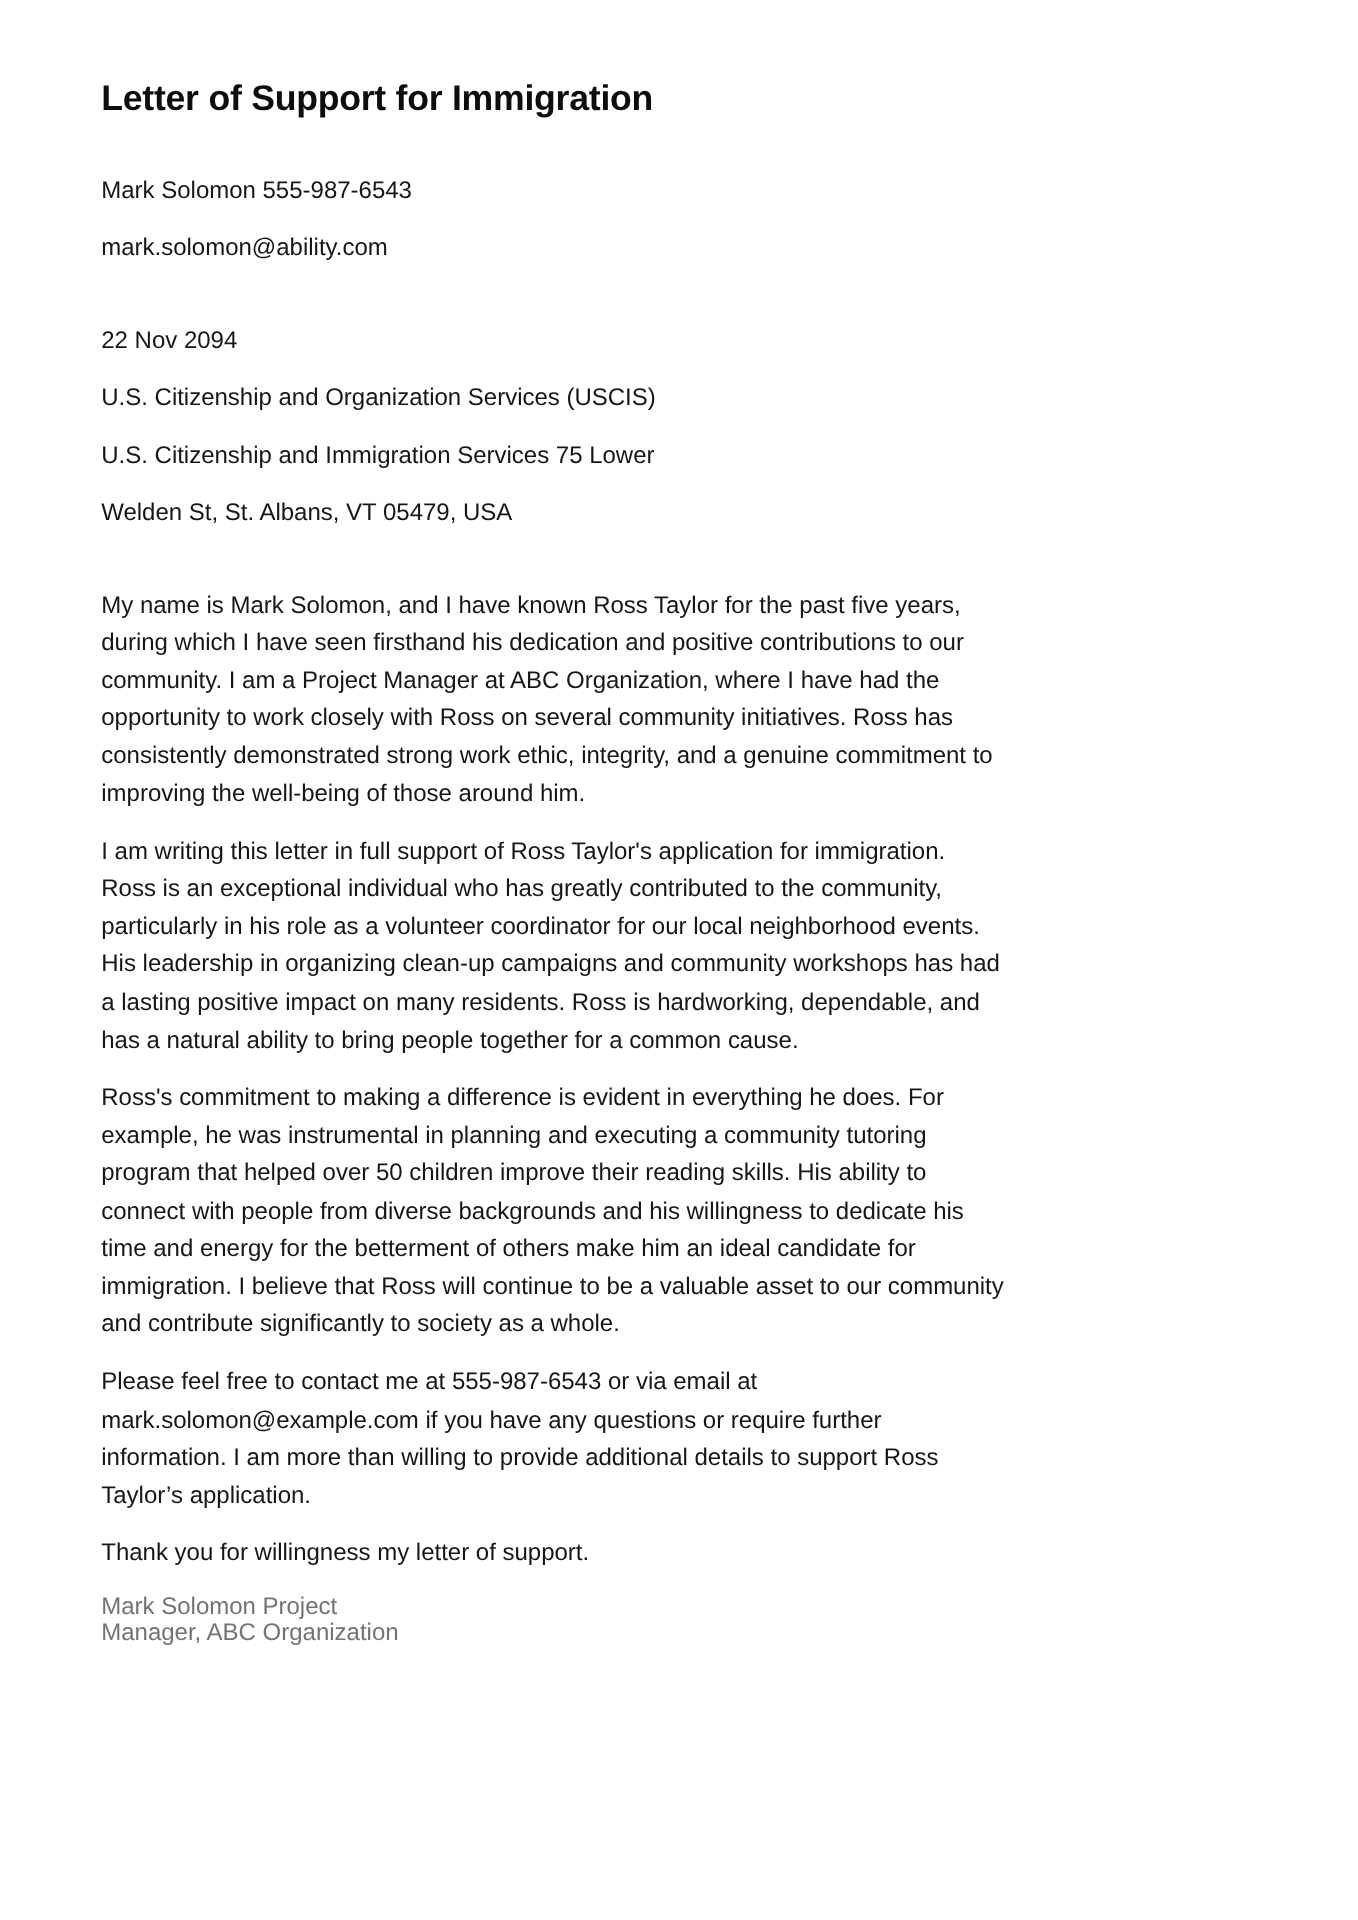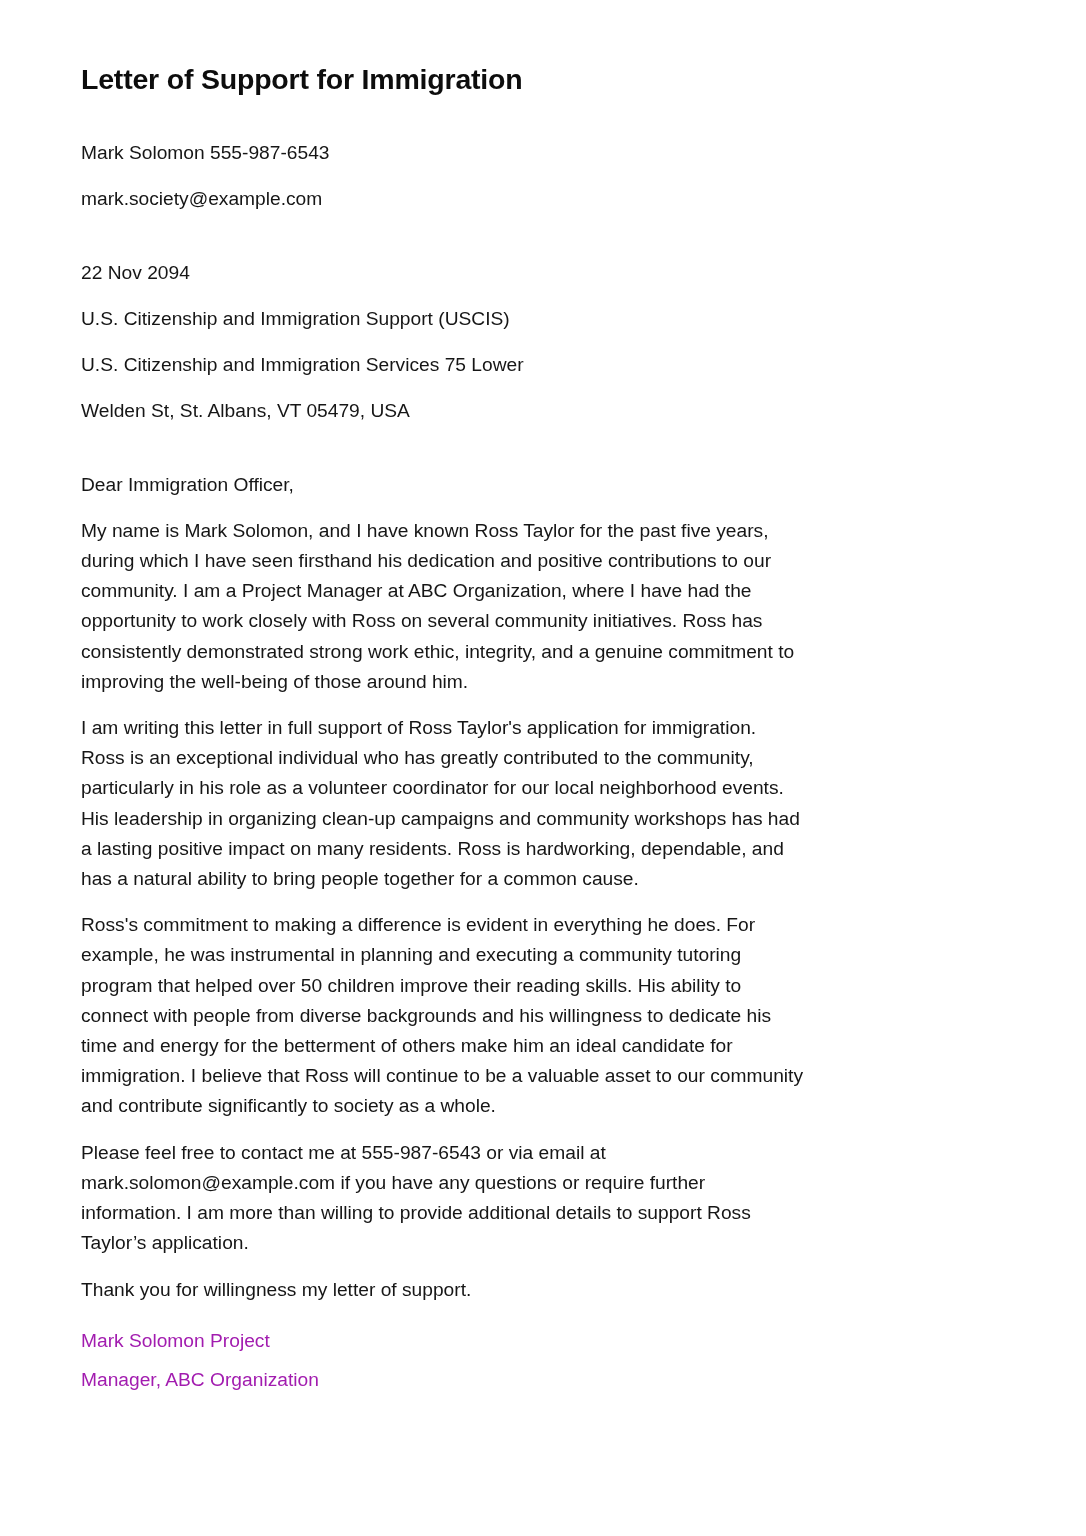--- a/index.html
+++ b/index.html
@@ -46,51 +46,50 @@
     text-align: left;
   }
   .block-gap {
     height: 28px;
   }
   .salutation-gap {
     height: 28px;
   }
   .sig {
     font-size: 19.2px;
-    line-height: 39px;
-    color: #a21caf;
+    line-height: 21px;
+    color: #737373;
     margin: 0;
     max-width: 925px;
     white-space: pre-line;
   }
 </style>
 </head>
 <body>
 
 <div class="page">
 
   <h1 class="doc-title">Letter of Support for Immigration</h1>
 
   <p class="line">Mark Solomon 555-987-6543</p>
 
-  <p class="line">mark.society@example.com</p>
+  <p class="line">mark.solomon@ability.com</p>
 
   <div class="block-gap"></div>
 
   <p class="line">22 Nov 2094</p>
 
-  <p class="line">U.S. Citizenship and Immigration Support (USCIS)</p>
+  <p class="line">U.S. Citizenship and Organization Services (USCIS)</p>
 
   <p class="line">U.S. Citizenship and Immigration Services 75 Lower</p>
 
   <p class="line">Welden St, St. Albans, VT 05479, USA</p>
 
   <div class="salutation-gap"></div>
 
-  <p class="para">Dear Immigration Officer,</p>
 
   <p class="para">My name is Mark Solomon, and I have known Ross Taylor for the past five years, during which I have seen firsthand his dedication and positive contributions to our community. I am a Project Manager at ABC Organization, where I have had the opportunity to work closely with Ross on several community initiatives. Ross has consistently demonstrated strong work ethic, integrity, and a genuine commitment to improving the well-being of those around him.</p>
 
   <p class="para">I am writing this letter in full support of Ross Taylor's application for immigration. Ross is an exceptional individual who has greatly contributed to the community, particularly in his role as a volunteer coordinator for our local neighborhood events. His leadership in organizing clean-up campaigns and community workshops has had a lasting positive impact on many residents. Ross is hardworking, dependable, and has a natural ability to bring people together for a common cause.</p>
 
   <p class="para">Ross's commitment to making a difference is evident in everything he does. For example, he was instrumental in planning and executing a community tutoring program that helped over 50 children improve their reading skills. His ability to connect with people from diverse backgrounds and his willingness to dedicate his time and energy for the betterment of others make him an ideal candidate for immigration. I believe that Ross will continue to be a valuable asset to our community and contribute significantly to society as a whole.</p>
 
   <p class="para">Please feel free to contact me at 555-987-6543 or via email at mark.solomon@example.com if you have any questions or require further information. I am more than willing to provide additional details to support Ross Taylor’s application.</p>
 
   <p class="para">Thank you for willingness my letter of support.</p>

